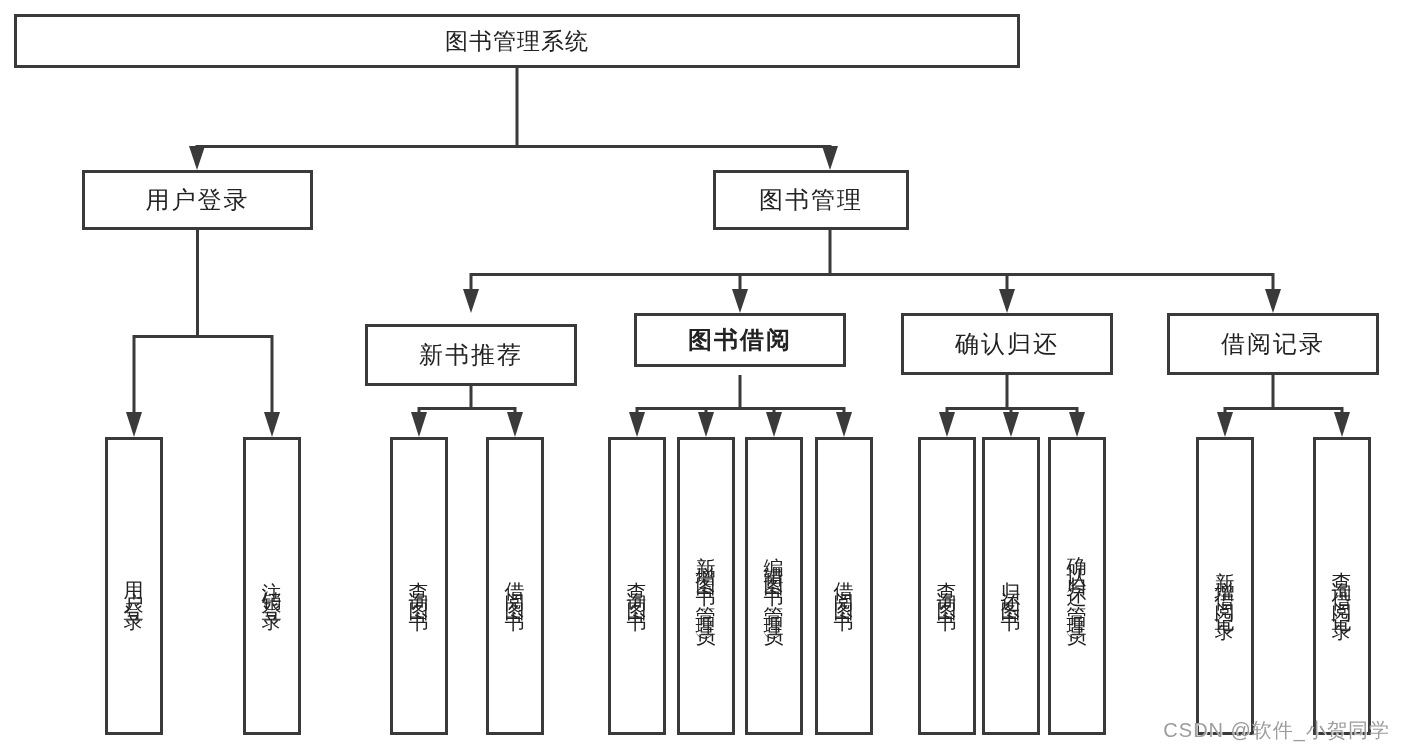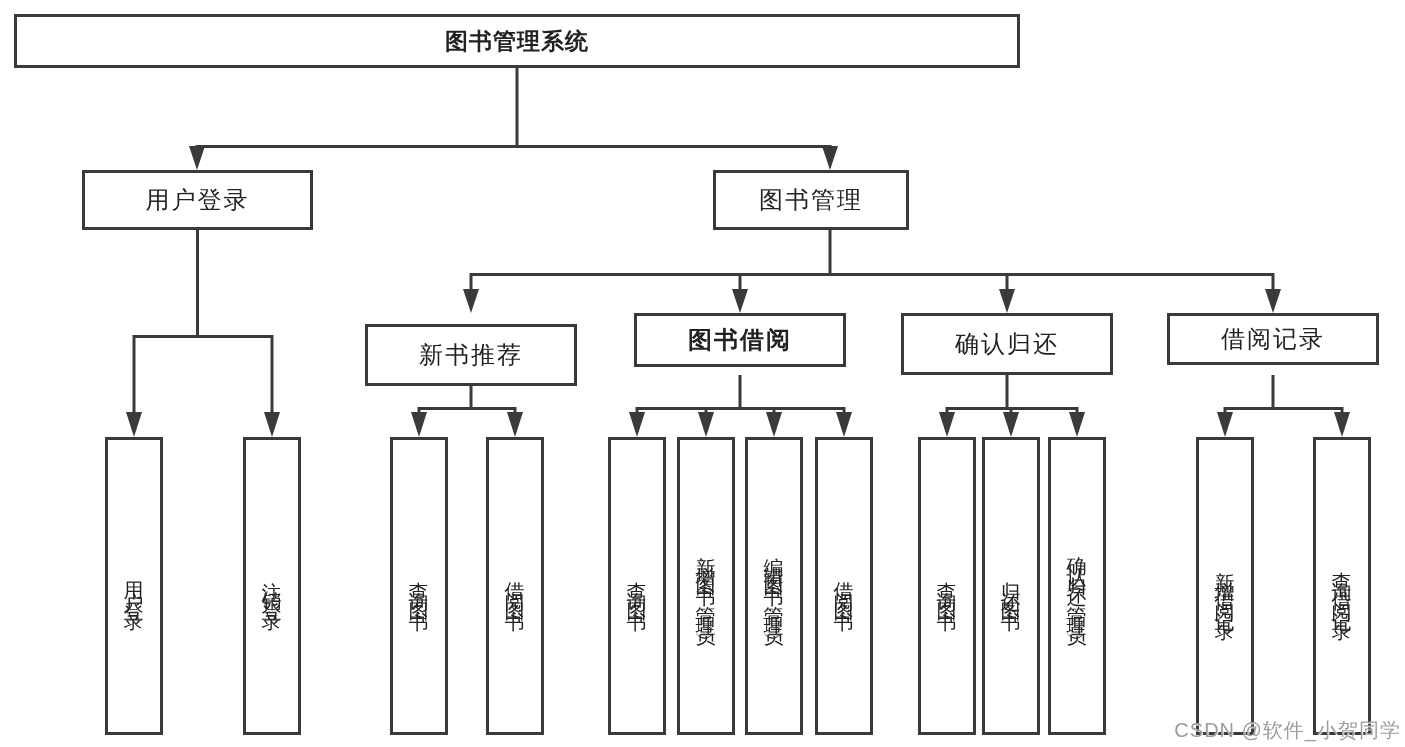--- a/index.html
+++ b/index.html
@@ -21,34 +21,34 @@
     justify-content:center;
     color:#222222;
     z-index:2;
   }
   .hlabel {
     font-size:24px;
     letter-spacing:2px;
     white-space:nowrap;
     color:#222222;
   }
-  .root-label { font-size:23px; letter-spacing:1px;font-weight:bold; }
+  .root-label { font-size:23px; letter-spacing:1px; }
   .leaf { left:0; top:437px; width:58px; height:298px; }
   .vlabel {
     writing-mode:vertical-rl;
     text-orientation:mixed;
     font-size:20px;
     line-height:1;
     letter-spacing:10px;
     color:#222222;
   }
   .watermark {
     position:absolute;
     top:717px;
-    right:4px;
+    right:15px;
     z-index:6;
     font-size:20px;
     letter-spacing:1px;
     color:#9c9c9c;
     text-shadow:1px 1px 0 rgba(255,255,255,0.85);
     white-space:nowrap;
     margin-left:24px;
   }
 </style>
 </head>
@@ -102,21 +102,21 @@
 
   <div class="box" style="left:365px; top:324px; width:212px; height:62px;">
     <span class="hlabel">新书推荐</span>
   </div>
   <div class="box" style="left:634px; top:313px; width:212px; height:54px;font-weight:bold;">
     <span class="hlabel">图书借阅</span>
   </div>
   <div class="box" style="left:901px; top:313px; width:212px; height:62px;">
     <span class="hlabel">确认归还</span>
   </div>
-  <div class="box" style="left:1167px; top:313px; width:212px; height:52px;">
+  <div class="box" style="left:1167px; top:313px; width:212px; height:62px;">
     <span class="hlabel">借阅记录</span>
   </div>
 
   <div class="box leaf" style="left:105px;">
     <span class="vlabel">用户登录</span>
   </div>
   <div class="box leaf" style="left:243px;">
     <span class="vlabel">注销登录</span>
   </div>
   <div class="box leaf" style="left:390px;">

